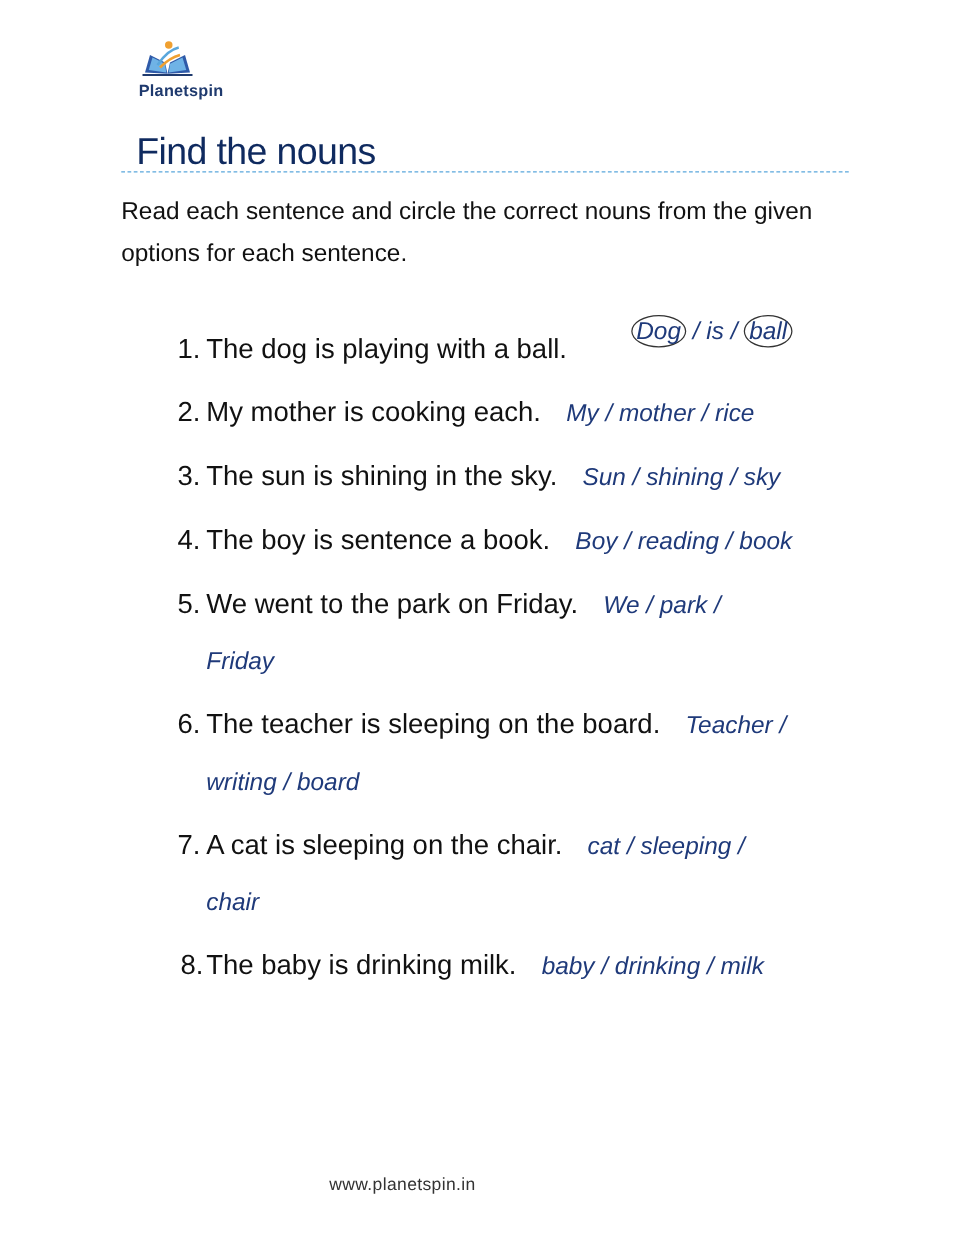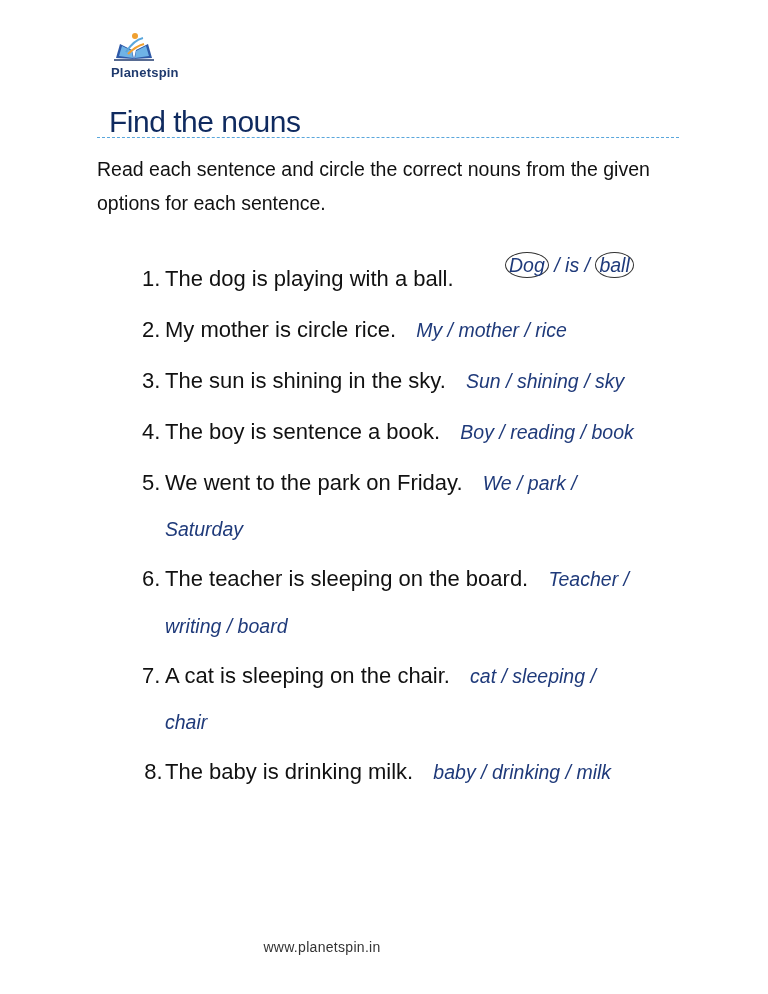--- a/index.html
+++ b/index.html
@@ -130,39 +130,39 @@
 <div class="instructions">Read each sentence and circle the correct nouns from the given options for each sentence.</div>
 
 <div class="q" style="top:266px;">
   <span class="num">1.</span><span>The dog is playing with a ball.</span>
 </div>
 <div class="opt" style="position:absolute; left:505px; top:252px; white-space:nowrap;">
   <span class="circled">Dog</span><span> / </span><span>is</span><span> / </span><span class="circled">ball</span>
 </div>
 
 <div class="q" style="top:317px;">
-  <span class="num">2.</span><span>My mother is circle rice.</span>
+  <span class="num">2.</span><span>My mother is cooking each.</span>
   <span class="opt" style="margin-left:14px;">My / mother / rice</span>
 </div>
 
 <div class="q" style="top:368px;">
   <span class="num">3.</span><span>The sun is shining in the sky.</span>
   <span class="opt" style="margin-left:14px;">Sun / shining / sky</span>
 </div>
 
 <div class="q" style="top:419px;">
   <span class="num">4.</span><span>The boy is sentence a book.</span>
   <span class="opt" style="margin-left:14px;">Boy / reading / book</span>
 </div>
 
 <div class="q" style="top:470px;">
   <span class="num">5.</span><span>We went to the park on Friday.</span>
   <span class="opt" style="margin-left:14px;">We / park /</span>
 </div>
-<div class="opt-wrap" style="top:518px;">Saturday</div>
+<div class="opt-wrap" style="top:518px;">Friday</div>
 
 <div class="q" style="top:566px;">
   <span class="num">6.</span><span>The teacher is sleeping on the board.</span>
   <span class="opt" style="margin-left:14px;">Teacher /</span>
 </div>
 <div class="opt-wrap" style="top:615px;">writing / board</div>
 
 <div class="q" style="top:663px;">
   <span class="num">7.</span><span>A cat is sleeping on the chair.</span>
   <span class="opt" style="margin-left:14px;">cat / sleeping /</span>

